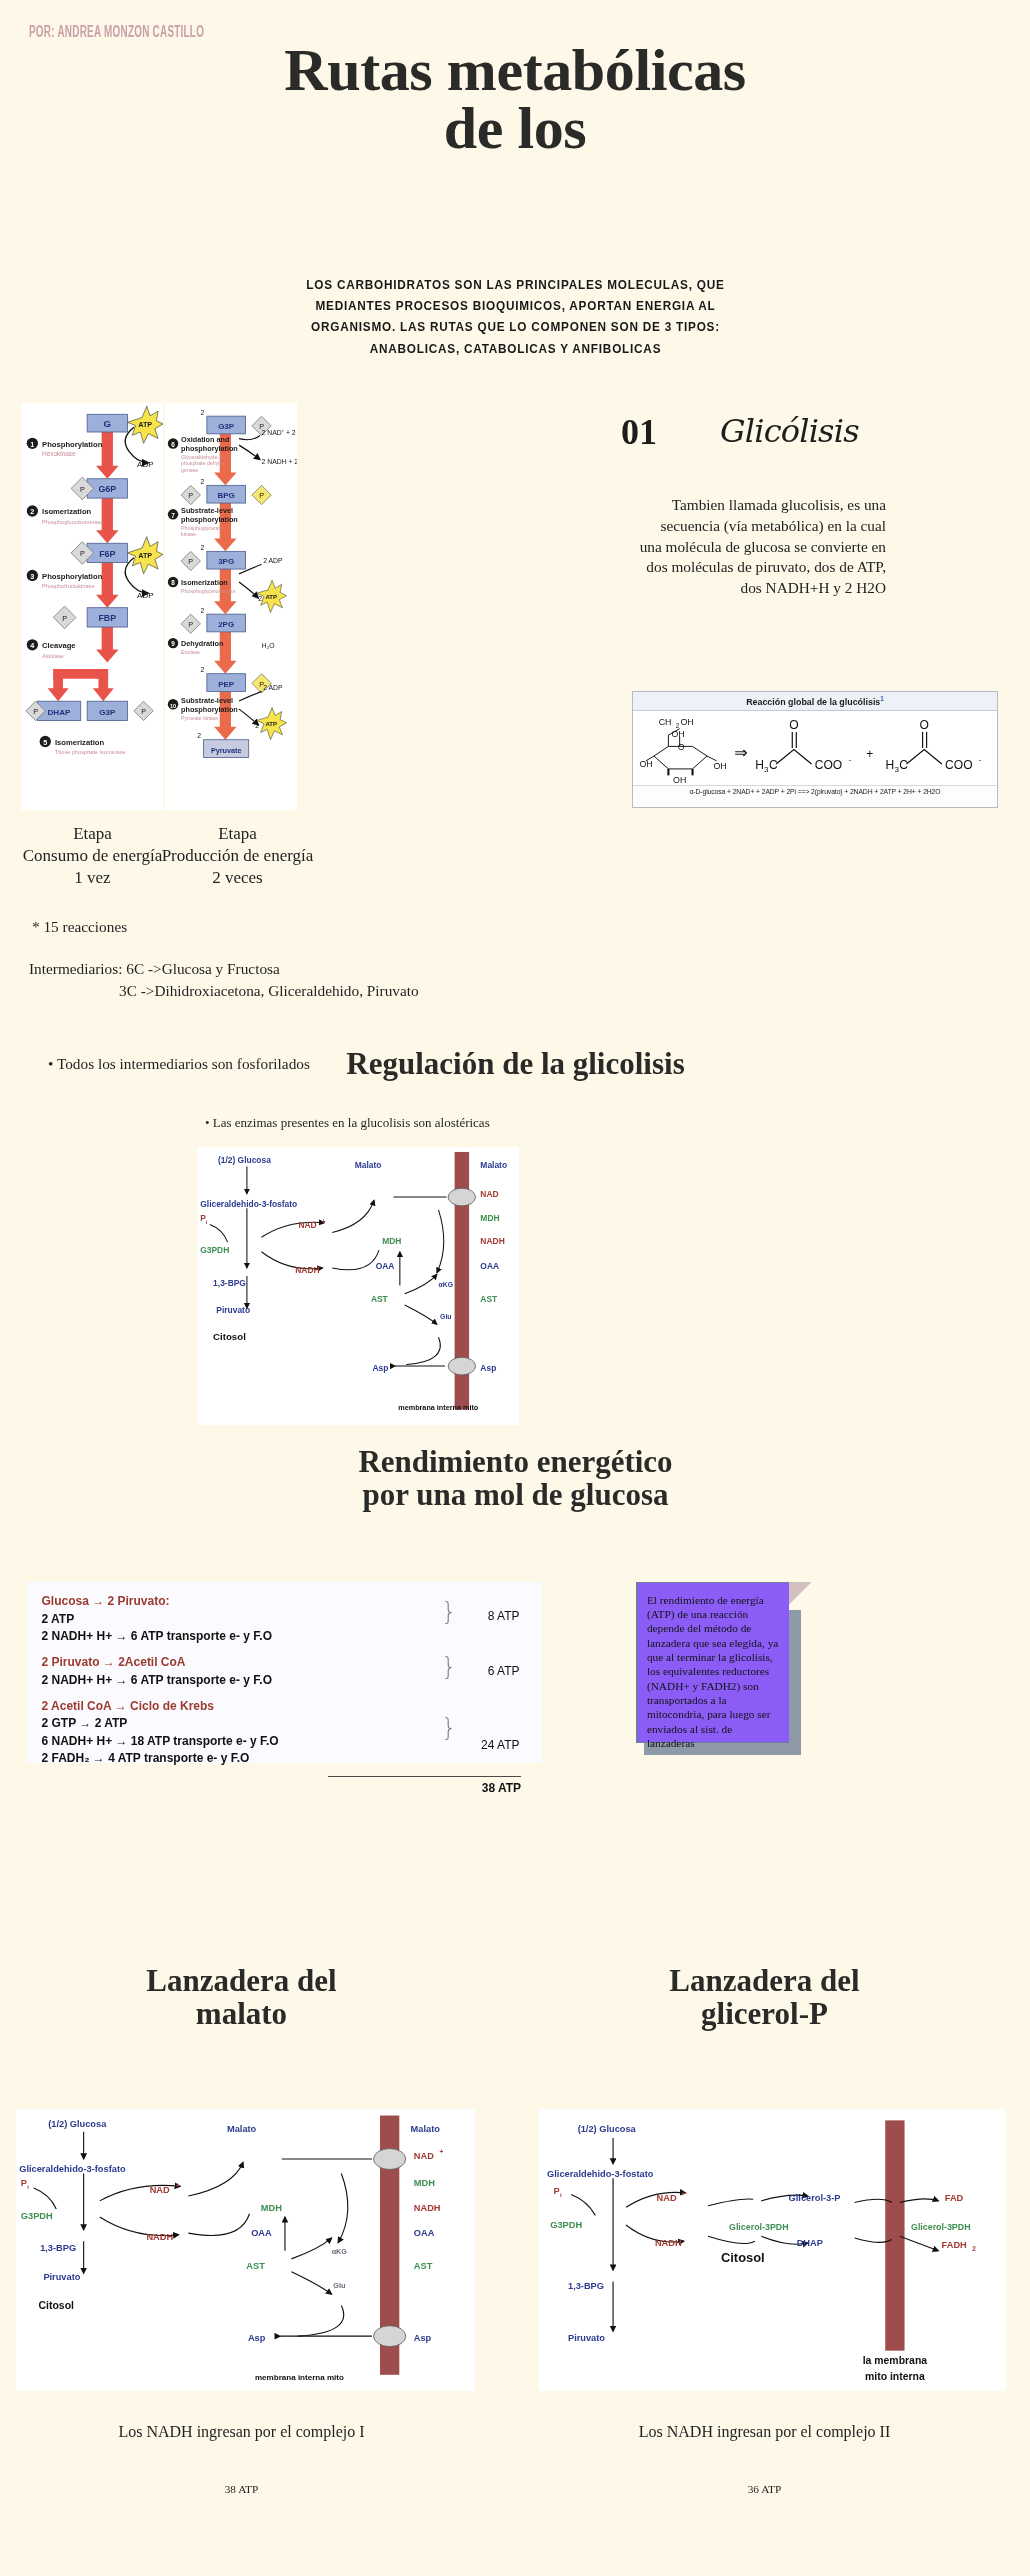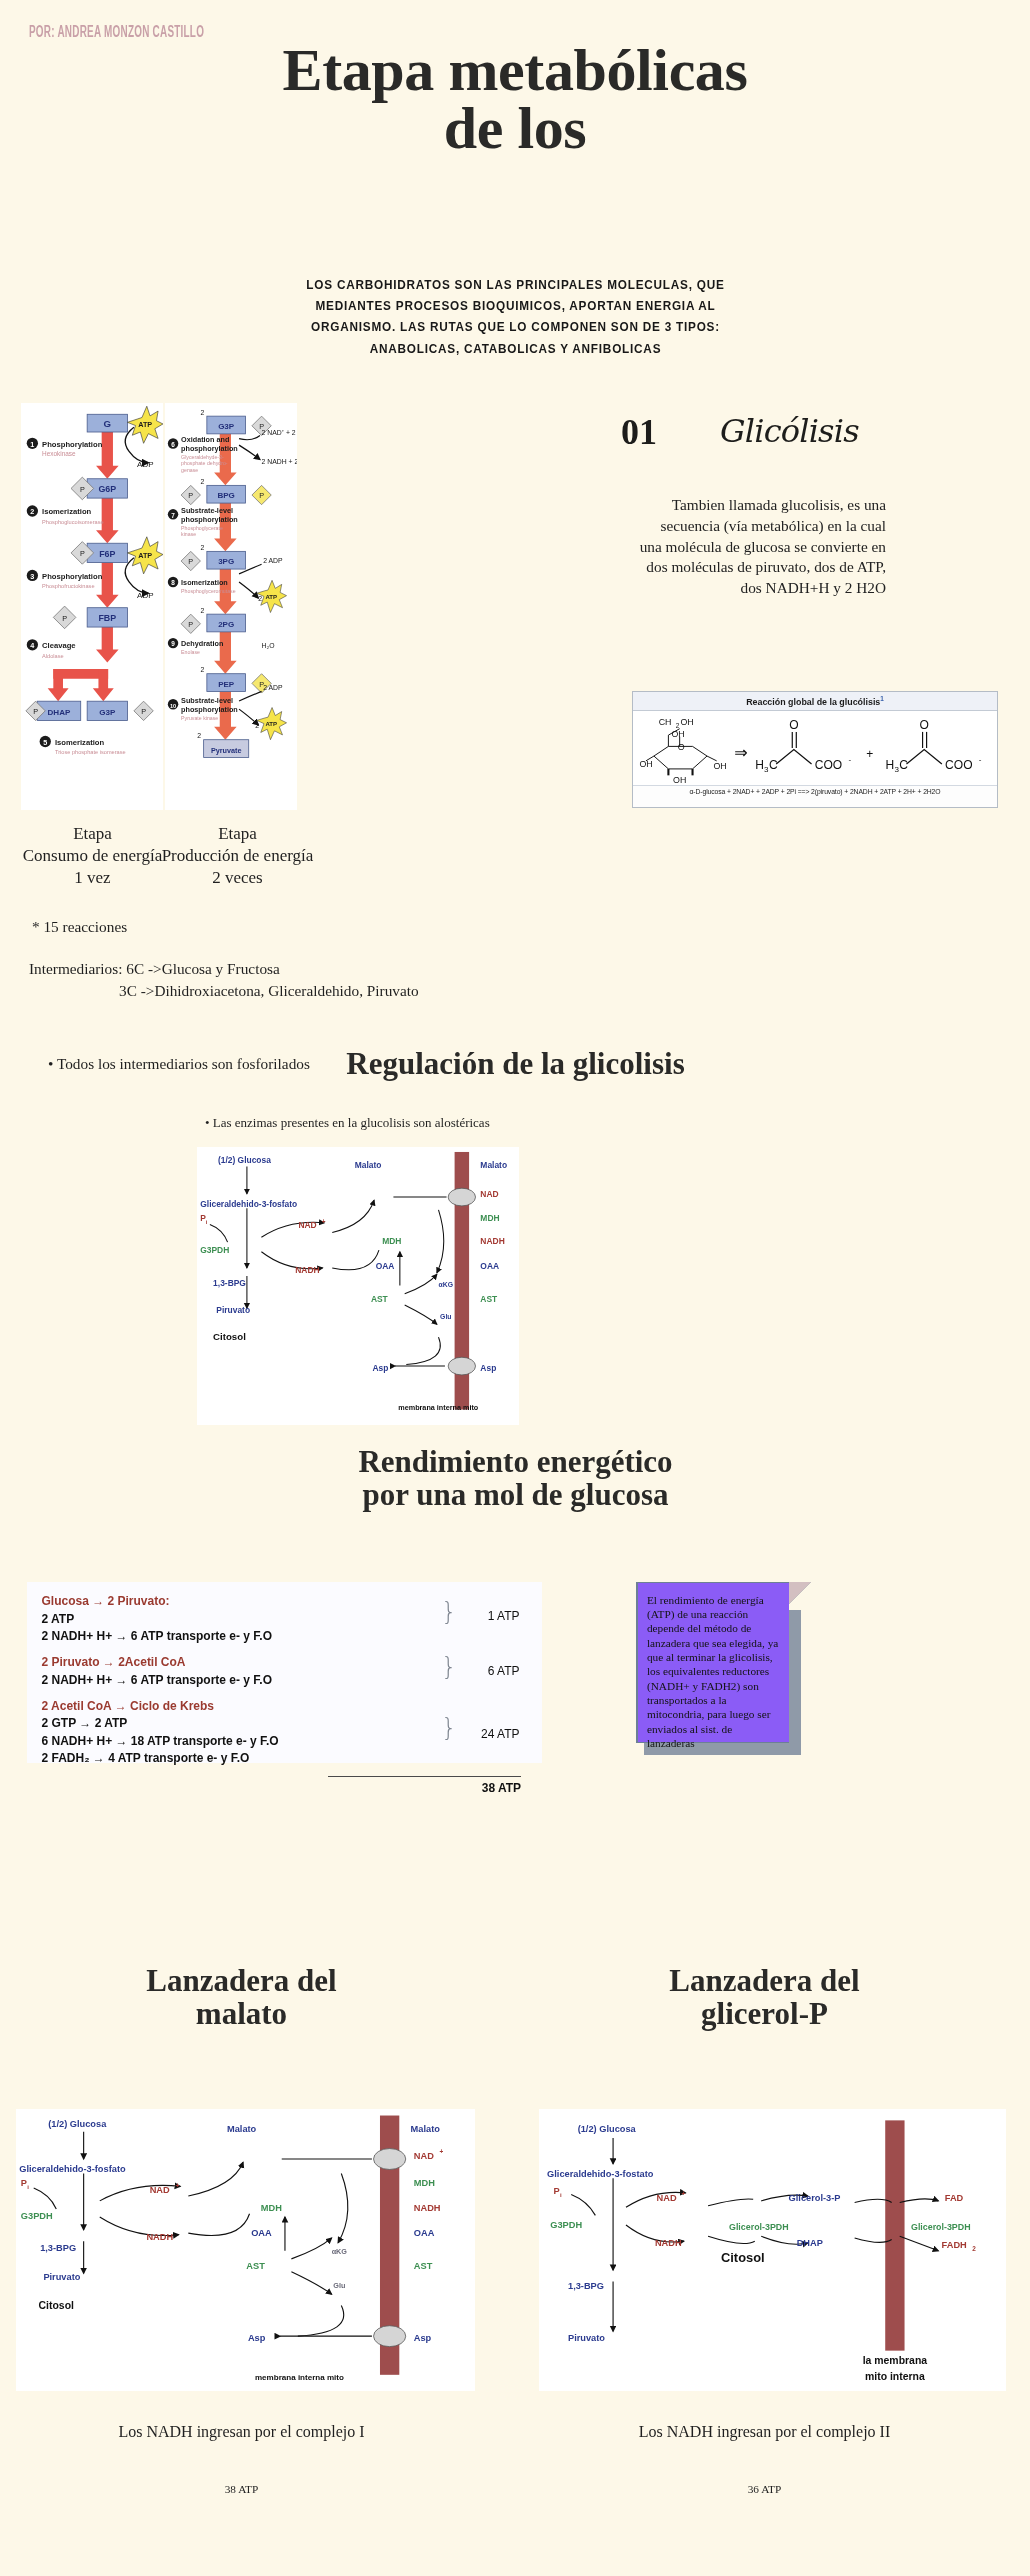--- a/index.html
+++ b/index.html
@@ -287,21 +287,21 @@
   .g-enz    { font-family: "Liberation Sans", sans-serif; fill: #c98e96; }
   .g-box    { font-family: "Liberation Sans", sans-serif; font-weight: bold; fill: #23307a; }
   .g-side   { font-family: "Liberation Sans", sans-serif; fill: #151515; }
 </style>
 </head>
 <body>
 
 <div class="byline">POR: ANDREA MONZON CASTILLO</div>
 
 <div class="main-title">
-  <span class="line">Etapa metabólicas</span>
+  <span class="line">Rutas metabólicas</span>
   <span class="line">de los</span>
 </div>
 
 <div class="subtitle">
   <span class="line">LOS CARBOHIDRATOS SON LAS PRINCIPALES MOLECULAS, QUE</span>
   <span class="line">MEDIANTES PROCESOS BIOQUIMICOS, APORTAN ENERGIA AL</span>
   <span class="line">ORGANISMO. LAS RUTAS QUE LO COMPONEN SON DE 3 TIPOS:</span>
   <span class="line">ANABOLICAS, CATABOLICAS Y ANFIBOLICAS</span>
 </div>
 
@@ -656,37 +656,37 @@
   <span>Rendimiento energético</span><br>
   <span>por una mol de glucosa</span>
 </div>
 
 <div id="atp-table">
   <div class="grp">
     <div class="hdr">Glucosa → 2 Piruvato:</div>
     <div class="row">2 ATP</div>
     <div class="row">2 NADH+ H+ → 6 ATP transporte e- y F.O</div>
     <div class="brace" style="top:4.8px;">}</div>
-    <div class="tot" style="top:16px;">1 ATP</div>
+    <div class="tot" style="top:16px;">8 ATP</div>
   </div>
 
   <div class="grp">
     <div class="hdr">2 Piruvato → 2Acetil CoA</div>
     <div class="row">2 NADH+ H+ → 6 ATP transporte e- y F.O</div>
     <div class="brace" style="top:-1.6px;">}</div>
     <div class="tot" style="top:9.7px;">6 ATP</div>
   </div>
 
   <div class="grp">
     <div class="hdr">2 Acetil CoA → Ciclo de Krebs</div>
     <div class="row">2 GTP → 2 ATP</div>
     <div class="row">6 NADH+ H+ → 18 ATP transporte e- y F.O</div>
     <div class="row">2 FADH₂ →  4 ATP transporte e- y F.O</div>
     <div class="brace" style="top:16px;">}</div>
-    <div class="tot" style="top:29px;text-align:right;">24 ATP</div>
+    <div class="tot" style="top:40px;text-align:right;">24 ATP</div>
   </div>
 
   <div class="grand">38 ATP</div>
 </div>
 
 <div id="sticky-shadow"></div>
 <div id="sticky">El rendimiento de energía (ATP) de una reacción depende del método de lanzadera que sea elegida, ya que al terminar la glicolisis, los equivalentes reductores (NADH+ y FADH2) son transportados a la mitocondria, para luego ser enviados al sist. de lanzaderas</div>
 <div id="sticky-fold"></div>
 
 <div class="h2" id="h2-malato">

